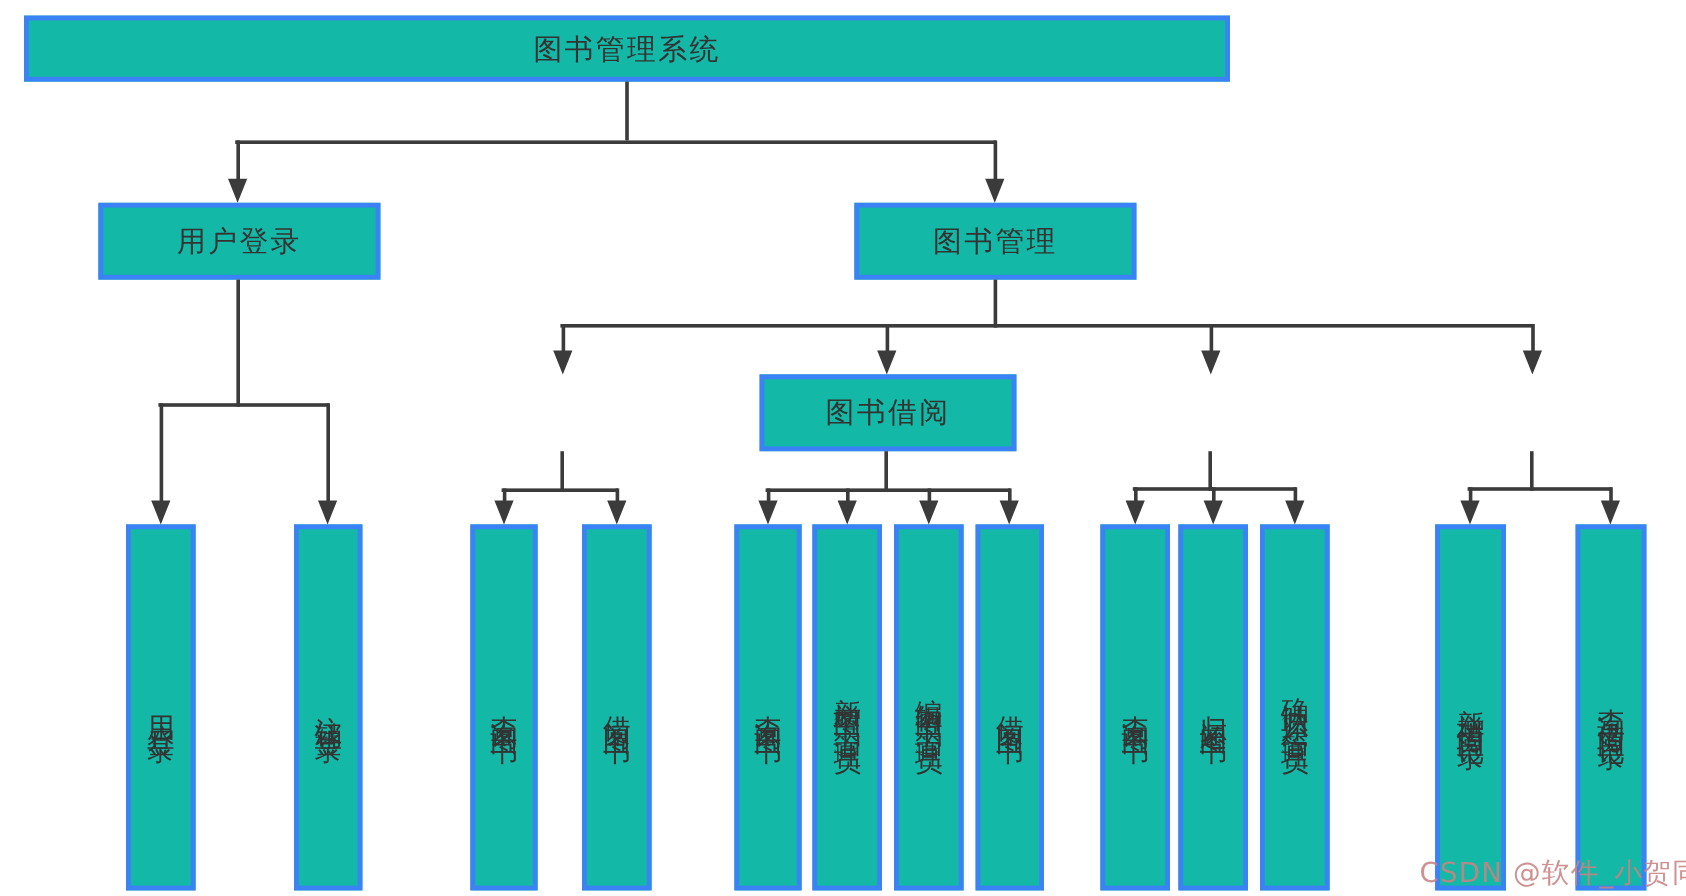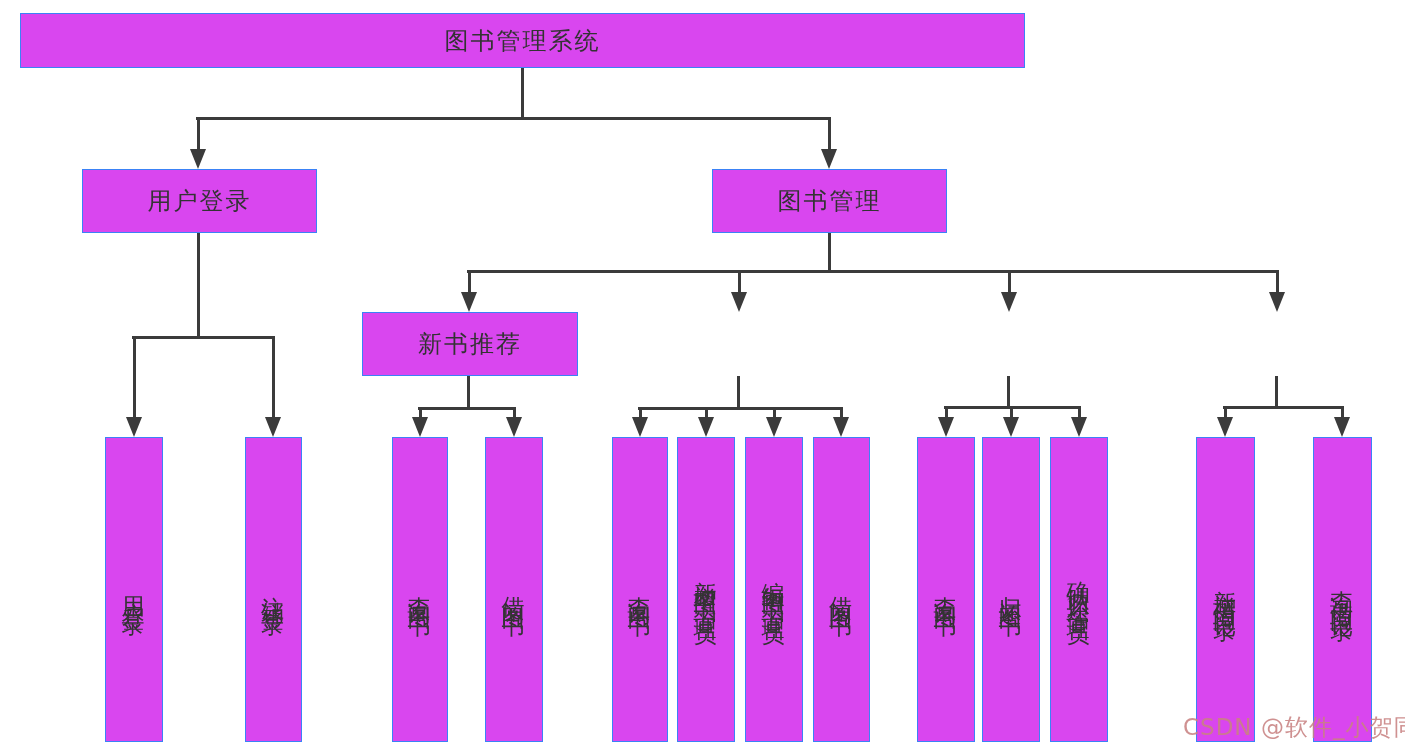--- a/index.html
+++ b/index.html
@@ -1,18 +1,18 @@
 <!DOCTYPE html>
 <html><head>
 <meta charset="utf-8">
 <style>
   html,body{margin:0;padding:0;background:#fff;}
   .stage{position:relative;width:1405px;height:747px;background:#ffffff;overflow:hidden;
          font-family:"DejaVu Sans",sans-serif;color:#333;}
-  .box{position:absolute;box-sizing:border-box;border:1px solid #3b82f6;background:#d946ef;
+  .box{position:absolute;box-sizing:border-box;border:4px solid #3b82f6;background:#14b8a6;
        display:flex;align-items:center;justify-content:center;}
   .h-label{font-size:24px;letter-spacing:2px;white-space:nowrap;}
   .leaf .v-label{writing-mode:vertical-rl;text-orientation:mixed;font-size:23px;
                  letter-spacing:6px;white-space:nowrap;}
   .vl{position:absolute;width:3px;background:#3b3b3b;}
   .hl{position:absolute;height:3px;background:#3b3b3b;}
   .ah{position:absolute;width:0;height:0;border-left:8px solid transparent;
       border-right:8px solid transparent;border-top:20px solid #3b3b3b;}
   .wm{position:absolute;left:1183px;top:712px;font-size:23px;letter-spacing:1px;
       color:rgba(200,130,130,0.88);white-space:nowrap;z-index:5;}
@@ -26,22 +26,22 @@
     <span class="h-label">图书管理系统</span>
   </div>
 
   <div class="box" style="left:82px;top:169px;width:235px;height:64px;">
     <span class="h-label">用户登录</span>
   </div>
   <div class="box" style="left:712px;top:169px;width:235px;height:64px;text-align:right;">
     <span class="h-label">图书管理</span>
   </div>
 
-  <div class="box" style="left:362px;top:312px;width:216px;height:64px;">
-    <span class="h-label">新书推荐</span>
+  <div class="box" style="left:633px;top:312px;width:214px;height:64px;">
+    <span class="h-label">图书借阅</span>
   </div>
 
   <div class="box leaf" style="left:105px;top:437px;width:58px;height:305px;">
     <span class="v-label">用户登录</span>
   </div>
   <div class="box leaf" style="left:245px;top:437px;width:57px;height:305px;">
     <span class="v-label">注销登录</span>
   </div>
   <div class="box leaf" style="left:392px;top:437px;width:56px;height:305px;">
     <span class="v-label">查询图书</span>

